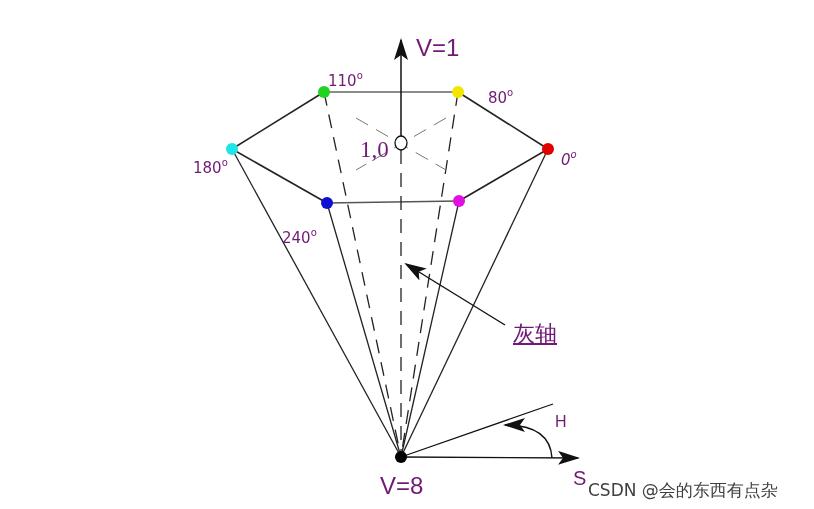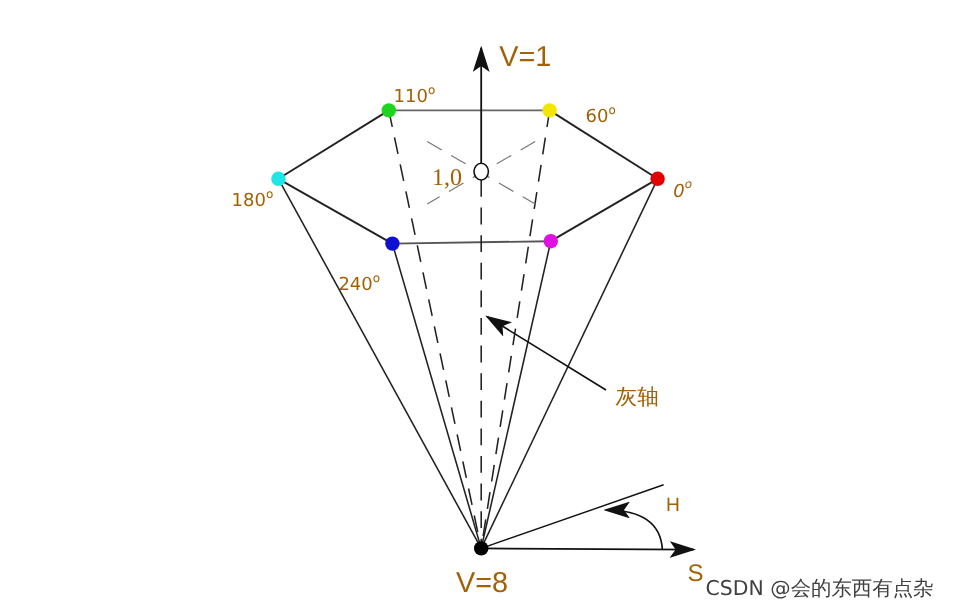--- a/index.html
+++ b/index.html
@@ -1,22 +1,22 @@
 <!DOCTYPE html>
 <html><head>
 <meta charset="utf-8">
 <style>
   html,body{margin:0;padding:0;background:#ffffff;}
   body{width:814px;height:509px;position:relative;overflow:hidden;font-family:"Liberation Sans",sans-serif;}
   svg{position:absolute;left:0;top:0;}
-  .lbl{position:absolute;color:#a16207;white-space:nowrap;line-height:1;}
+  .lbl{position:absolute;color:#701a75;white-space:nowrap;line-height:1;}
   .deg{font-family:"DejaVu Sans",sans-serif;font-size:15px;}
   .deg sup{font-size:10px;vertical-align:7px;}
   .big{font-size:24px;}
-  .serif{font-family:"Liberation Serif",serif;font-size:20px;}
+  .serif{font-family:"Liberation Serif",serif;font-size:23px;}
   .wm{position:absolute;color:#404040;font-size:17px;font-family:"DejaVu Sans",sans-serif;white-space:nowrap;}
 </style>
 </head>
 <body>
 
 <svg width="814" height="509" viewBox="0 0 814 509">
   <defs>
     <marker id="ah" markerWidth="10" markerHeight="10" refX="8" refY="5" orient="auto" markerUnits="userSpaceOnUse">
       <path d="M0,0 L10,5 L0,10 z" fill="#111"></path>
     </marker>
@@ -66,24 +66,24 @@
   <circle cx="324" cy="92" r="6" fill="#1ed41e"></circle>
   <circle cx="232" cy="149" r="6" fill="#1ee6e6"></circle>
   <circle cx="327" cy="203" r="6" fill="#1010d0"></circle>
   <circle cx="459" cy="201" r="6" fill="#e010e0"></circle>
 </svg>
 
 <div class="lbl big" style="left:416px;top:36px;">V=1</div>
 <div class="lbl serif" style="left:360px;top:138px;">1,0</div>
 
 <div class="lbl deg" style="left:328px;top:71px;"><span>110</span><sup>o</sup></div>
-<div class="lbl deg" style="left:488px;top:88px;"><span>60</span><sup>o</sup></div>
+<div class="lbl deg" style="left:488px;top:88px;"><span>80</span><sup>o</sup></div>
 <div class="lbl deg" style="left:561px;top:150px;font-style:italic;"><span>0</span><sup>o</sup></div>
 <div class="lbl deg" style="left:193px;top:158px;text-align:right;"><span>180</span><sup>o</sup></div>
 <div class="lbl deg" style="left:282px;top:228px;"><span>240</span><sup>o</sup></div>
 
-<div class="lbl" style="left:513px;top:323px;font-size:18px;font-family:'DejaVu Sans',sans-serif;">灰轴</div>
+<div class="lbl" style="left:513px;top:323px;font-size:22px;font-family:'DejaVu Sans',sans-serif;text-decoration:underline;">灰轴</div>
 
 <div class="lbl" style="left:555px;top:414px;font-size:16px;">H</div>
 <div class="lbl big" style="left:380px;top:474px;">V=8</div>
 <div class="lbl" style="left:573px;top:468px;font-size:20px;">S</div>
 
 <div class="wm" style="left:588px;top:479px;">CSDN @会的东西有点杂</div>
 
 </body></html>

